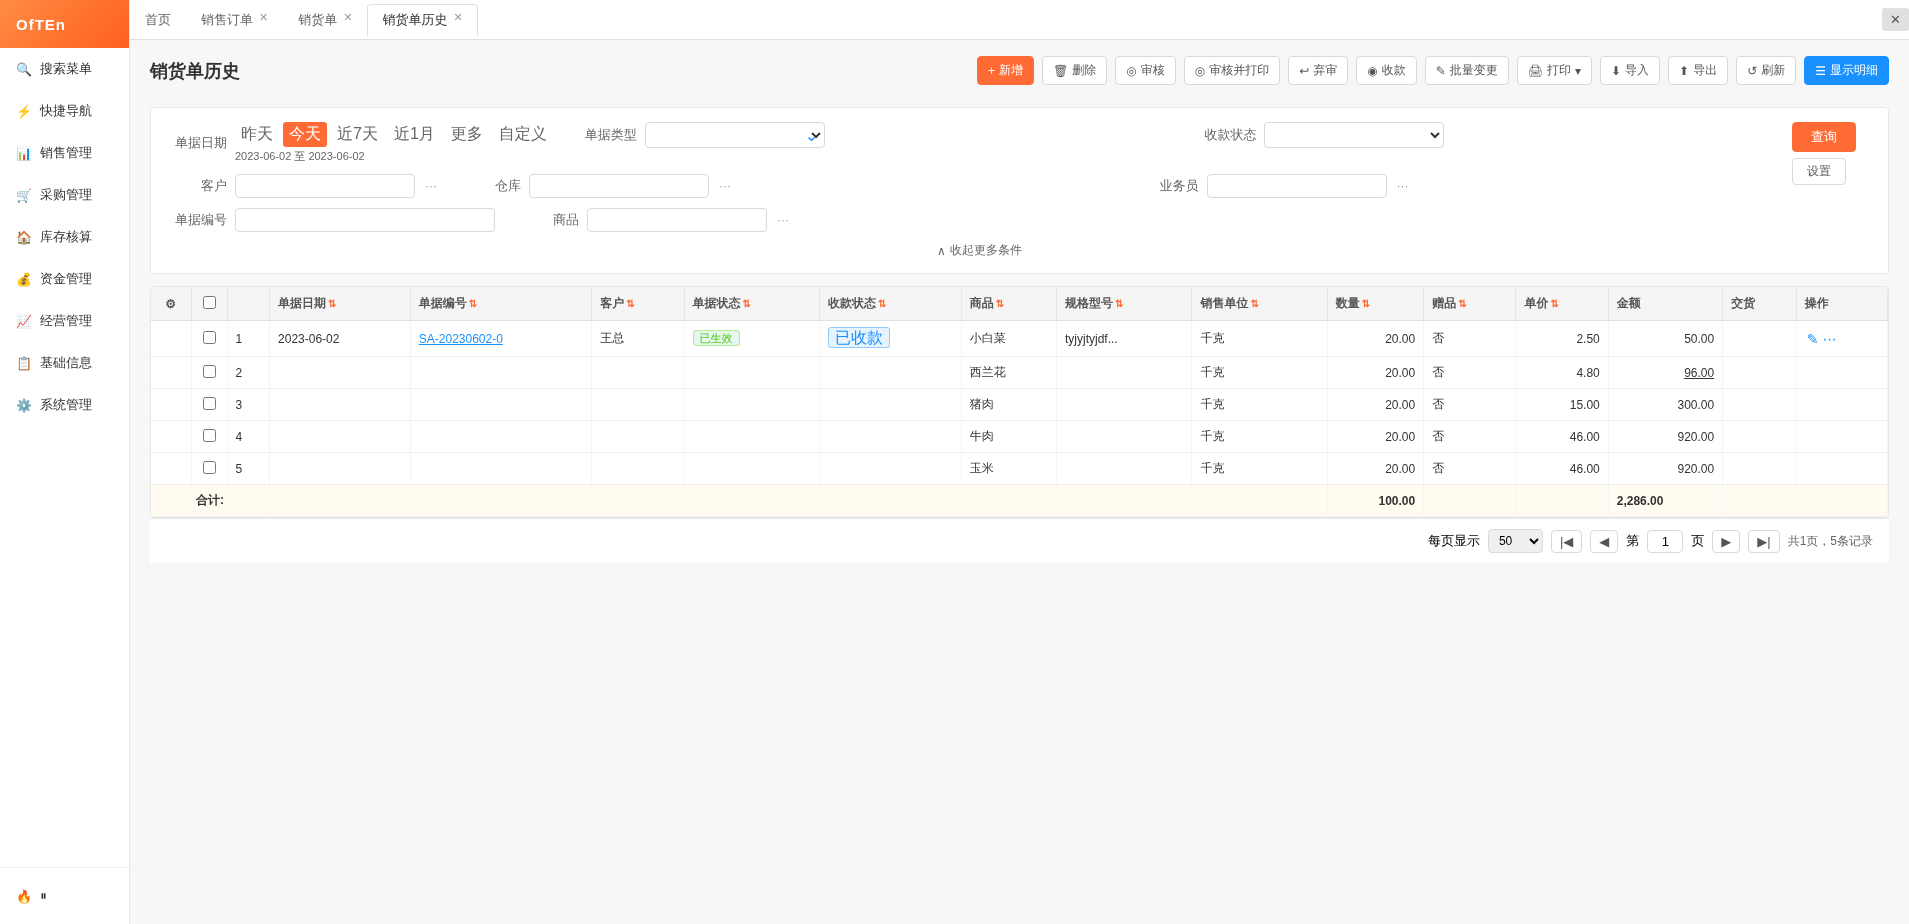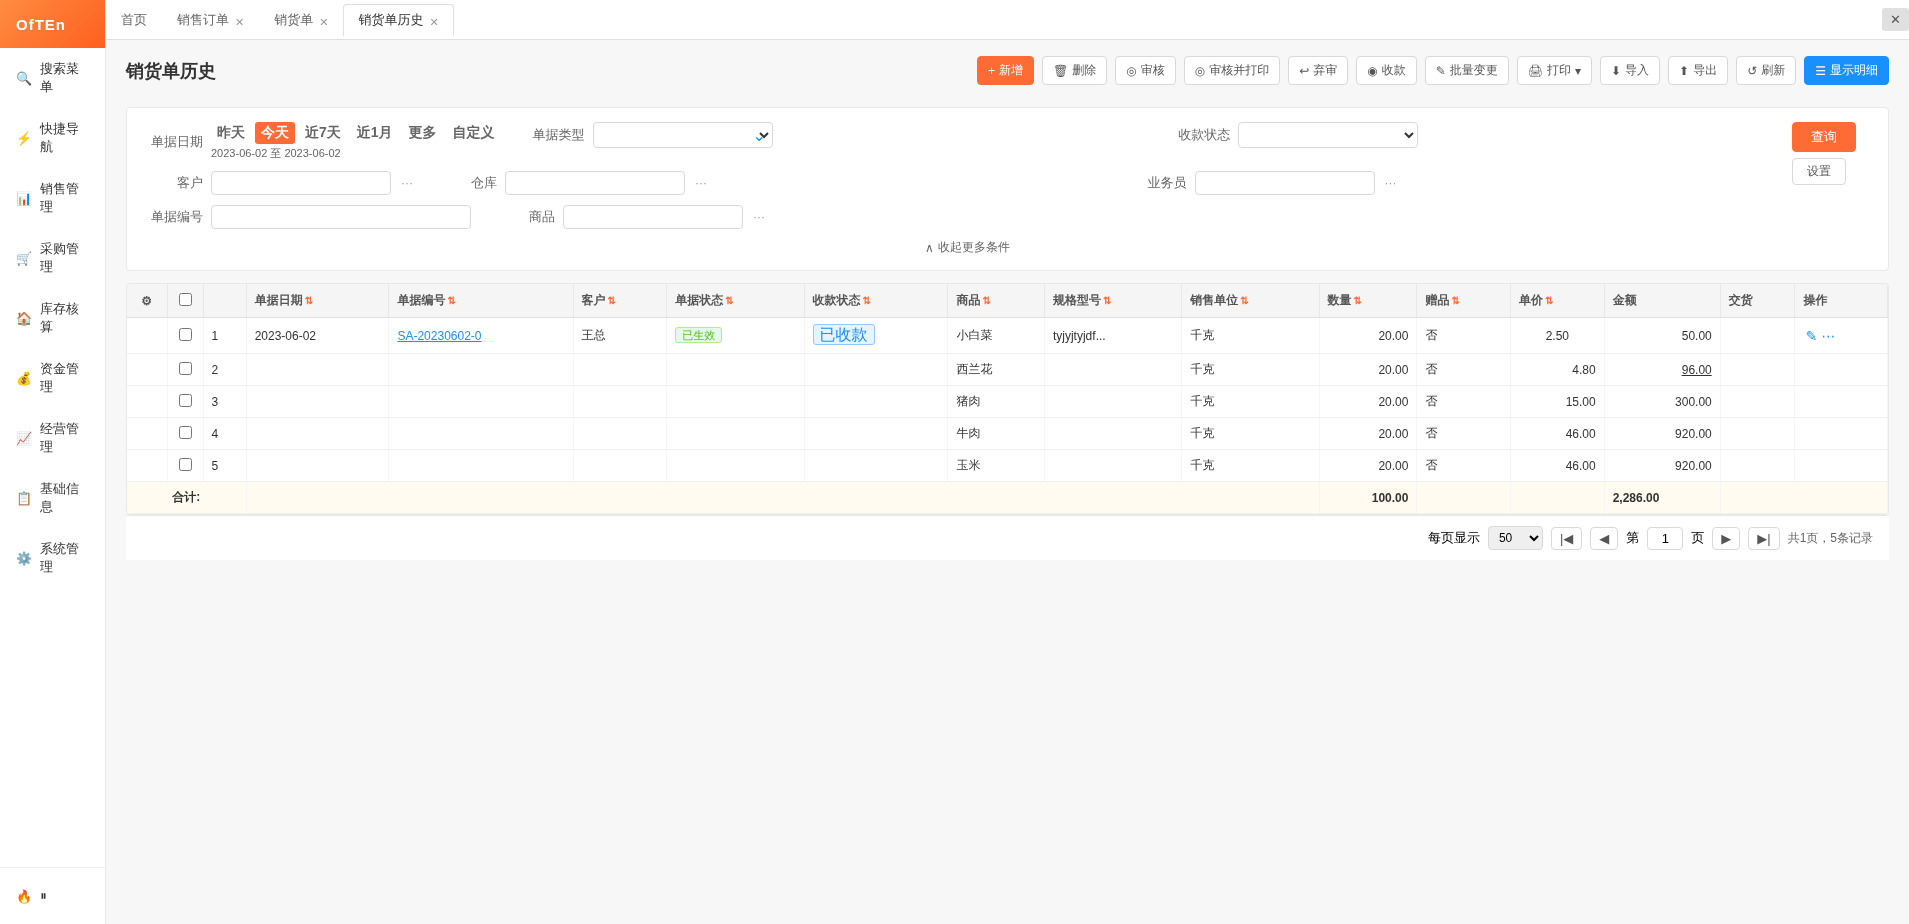--- a/index.html
+++ b/index.html
@@ -1,26 +1,26 @@
 <!DOCTYPE html>
 <html><head>
   <meta charset="utf-8">
   <style>
     * { box-sizing: border-box; margin: 0; padding: 0; }
     body { font-family: -apple-system, BlinkMacSystemFont, "Microsoft YaHei", sans-serif; font-size: 13px; background: #f5f5f5; display: flex; height: 924px; overflow: hidden; }
 
     
-    .sidebar { width: 106px; background: #fff; border-right: 1px solid #e8e8e8; display: flex; flex-direction: column; height: 100%; }
+    .sidebar { width: 130px; background: #fff; border-right: 1px solid #e8e8e8; display: flex; flex-direction: column; height: 100%; }
     .sidebar-item { display: flex; align-items: center; padding: 12px 16px; cursor: pointer; color: #333; font-size: 13px; gap: 8px; }
     .sidebar-item .icon { width: 16px; height: 16px; display: inline-flex; align-items: center; justify-content: center; color: #666; }
     .sidebar-bottom { margin-top: auto; border-top: 1px solid #eee; padding: 8px 0; }
 
     
     .main { flex: 1; display: flex; flex-direction: column; overflow: hidden; }
-    .tab { padding: 6px 14px; font-size: 13px; color: #666; cursor: pointer; border: 1px solid transparent; border-radius: 4px 4px 0 0; display: flex; align-items: flex-end; gap: 6px; }
+    .tab { padding: 6px 14px; font-size: 13px; color: #666; cursor: pointer; border: 1px solid transparent; border-radius: 4px 4px 0 0; display: flex; align-items: flex-start; gap: 6px; }
     .tab.active { background: #fff; border: 1px solid #e0e0e0; border-bottom: 1px solid #fff; color: #333; font-weight: 500; margin-bottom: -1px; }
     .tab-close { font-size: 11px; color: #999; }
 
     
     .content { flex: 1; overflow-y: auto; padding: 16px 20px; background: #f7f7f7; }
 
     
     .page-title { font-size: 18px; font-weight: 600; color: #333; margin-bottom: 12px; }
 
     
@@ -31,21 +31,21 @@
     
     .filter-panel { background: #fff; border-radius: 4px; padding: 14px 16px; margin-bottom: 12px; border: 1px solid #e8e8e8; }
     .filter-row { display: flex; align-items: flex-start; gap: 24px; margin-bottom: 10px; }
     .filter-row:last-child { margin-bottom: 0; }
     .filter-item { display: flex; align-items: center; gap: 8px; }
     .filter-label { color: #666; font-size: 13px; white-space: nowrap; min-width: 60px; text-align: right; }
     .filter-input { border: 1px solid #d9d9d9; border-radius: 4px; padding: 4px 8px; font-size: 12px; width: 180px; color: #333; outline: none; }
     .filter-select { border: 1px solid #d9d9d9; border-radius: 4px; padding: 4px 8px; font-size: 12px; width: 180px; color: #333; background: #fff; cursor: pointer; }
     .filter-dots { color: #999; font-size: 12px; margin-left: 2px; }
     .date-group { display: flex; align-items: center; gap: 4px; }
-    .date-btn { font-size: 14px; color: #666; cursor: pointer; padding: 2px 6px; border-radius: 3px; font-weight: bold; }
+    .date-btn { font-size: 16px; color: #666; cursor: pointer; padding: 2px 6px; border-radius: 3px; }
     .date-btn.active { background: #ff6b35; color: #fff; border-radius: 3px; }
     .date-range { color: #666; font-size: 11px; margin-top: 2px; }
     .collapse-btn { display: flex; align-items: center; justify-content: center; color: #666; font-size: 12px; cursor: pointer; margin-top: 4px; gap: 4px; }
 
     
     .table-container { background: #fff; border-radius: 4px; border: 1px solid #e8e8e8; overflow: auto; }
     .data-table { width: 100%; border-collapse: collapse; font-size: 12px; }
     .data-table th { background: #f5f5f5; border-bottom: 1px solid #e0e0e0; border-right: 1px solid #e8e8e8; padding: 8px 8px; color: #555; font-weight: 600; white-space: nowrap; text-align: left; }
     .data-table td { border-bottom: 1px solid #f0f0f0; border-right: 1px solid #f5f5f5; padding: 7px 8px; color: #333; white-space: nowrap; }
     .data-table th:first-child, .data-table td:first-child { text-align: center; width: 40px; }
@@ -323,21 +323,21 @@
       <td>2023-06-02</td>
       <td><span class="link-text">SA-20230602-0</span></td>
       <td>王总</td>
       <td><span class="badge-active">已生效</span></td>
       <td><span class="badge-paid">已收款</span></td>
       <td>小白菜</td>
       <td>tyjyjtyjdf...</td>
       <td>千克</td>
       <td style="text-align:right;">20.00</td>
       <td>否</td>
-      <td style="text-align:center;">2.50</td>
+      <td style="text-align:right;">2.50</td>
       <td style="text-align:right;margin-top:7px;">50.00</td>
       <td></td>
       <td>
         <span class="action-icon">✎</span><span class="action-icon">⋯</span>
       </td>
     </tr>
             <tr>
       <td></td>
       <td><input type="checkbox" style=""></td>
       <td>2</td>

